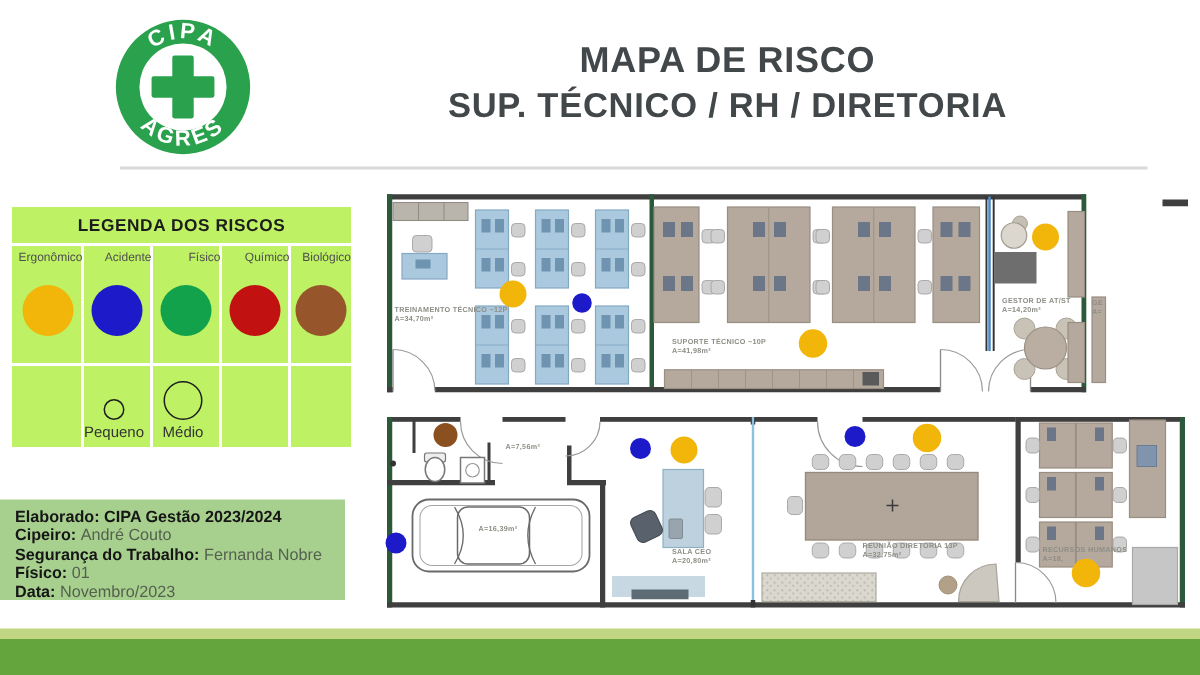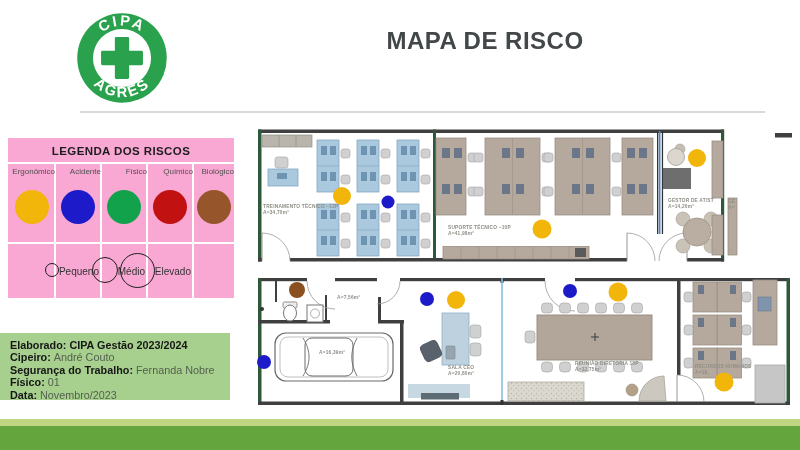--- a/index.html
+++ b/index.html
@@ -7,33 +7,33 @@
         font-family:"Liberation Sans",sans-serif;}
 
   
   .logo{position:absolute;left:72px;top:8px;width:100px;height:100px;}
   .title-block{position:absolute;left:270px;top:24px;width:430px;text-align:center;color:#42474a;}
   .title-line1{font-size:24px;font-weight:700;line-height:33px;letter-spacing:0.5px;}
   .title-line2{font-size:23px;font-weight:700;line-height:27px;letter-spacing:0.5px;}
   .divider{position:absolute;left:80px;top:111px;width:685px;height:2px;background:#d9d9d9;}
 
   
-  .legend-panel{position:absolute;left:8px;top:138px;width:226px;height:160px;background:#f9a8d4;}
+  .legend-panel{position:absolute;left:8px;top:138px;width:226px;height:160px;background:#bef264;}
   .legend-title{height:23px;line-height:27px;text-align:center;font-size:11.5px;font-weight:700;
                 color:#1c1c1c;letter-spacing:0.4px;}
   .hsep{position:absolute;left:0;right:0;height:2px;background:#fff;}
   .vsep{position:absolute;top:25px;bottom:0;width:2px;background:#fff;}
   .legend-row{position:absolute;left:0;right:0;display:grid;grid-template-columns:47px 46px 46px 46px 41px;}
   #legend-labels-row{top:29px;}
   #legend-circles-row{top:52px;}
   .lg-label{font-size:8px;color:#4f4f4f;text-align:right;}
   .lg-cell{display:flex;justify-content:center;align-items:center;}
   .lg-dot{width:34px;height:34px;border-radius:50%;}
   #legend-sizes-row{position:absolute;top:108px;bottom:4px;left:45px;width:140px;display:flex;}
-  .size-cell{width:46px;display:flex;flex-direction:row;align-items:center;justify-content:flex-end;}
+  .size-cell{width:46px;display:flex;flex-direction:column;align-items:center;justify-content:flex-end;}
   .size-ring{border:1.7px solid #1d1d1d;border-radius:50%;background:transparent;flex:none;}
   .size-label{font-size:10px;color:#333;margin-top:3px;line-height:11px;}
 
   
   .info-box{position:absolute;left:0;top:333px;width:230px;height:67px;background:#a7d08e;
             padding:6px 0 0 10px;box-sizing:border-box;}
   .info-line{font-size:10.8px;line-height:12.4px;white-space:nowrap;}
   .info-label{font-weight:700;color:#161616;text-align:center;}
   .info-value{color:#55604f;margin-top:24px;}
   .info-value.bold{font-weight:700;color:#161616;}
@@ -73,20 +73,21 @@
     <text font-size="15.5" font-weight="bold" fill="#ffffff" letter-spacing="2.5" font-family="Liberation Sans, sans-serif">
       <textPath href="#arcTop" startOffset="50%" text-anchor="middle">CIPA</textPath>
     </text>
     <text font-size="15.5" font-weight="bold" fill="#ffffff" letter-spacing="2.5" font-family="Liberation Sans, sans-serif">
       <textPath href="#arcBot" startOffset="50%" text-anchor="middle">AGRES</textPath>
     </text>
   </svg>
 
   <div class="title-block">
     <div class="title-line1">MAPA DE RISCO</div>
+    <div class="title-line2">SUP. TÉCNICO / RH / DIRETORIA</div>
   </div>
   <div class="divider"></div>
 
   <div class="legend-panel">
     <div class="legend-title">LEGENDA DOS RISCOS</div>
     <div class="hsep" style="top:24px"></div>
     <div class="hsep" style="top:104px"></div>
     <div class="vsep" style="left:46px"></div>
     <div class="vsep" style="left:92px"></div>
     <div class="vsep" style="left:138px"></div>
@@ -116,24 +117,20 @@
         </div>
       </div>
     <div id="legend-sizes-row">
         <div class="size-cell">
           <div class="size-ring" style="width: 12px; height: 12px;"></div>
           <div class="size-label">Pequeno</div>
         </div>
         <div class="size-cell">
           <div class="size-ring" style="width: 24px; height: 24px;"></div>
           <div class="size-label">Médio</div>
-        </div>
-        <div class="size-cell">
-          <div class="size-ring" style="width: 33px; height: 33px;"></div>
-          <div class="size-label">Elevado</div>
         </div>
       </div>
   </div>
 
   <div class="info-box" id="info-lines">
       <div class="info-line"><span class="info-label">Elaborado: </span><span class="info-value bold">CIPA Gestão 2023/2024</span></div>
       <div class="info-line"><span class="info-label">Cipeiro: </span><span class="info-value">André Couto</span></div>
       <div class="info-line"><span class="info-label">Segurança do Trabalho: </span><span class="info-value">Fernanda Nobre</span></div>
       <div class="info-line"><span class="info-label">Físico: </span><span class="info-value">01</span></div>
       <div class="info-line"><span class="info-label">Data: </span><span class="info-value">Novembro/2023</span></div>

